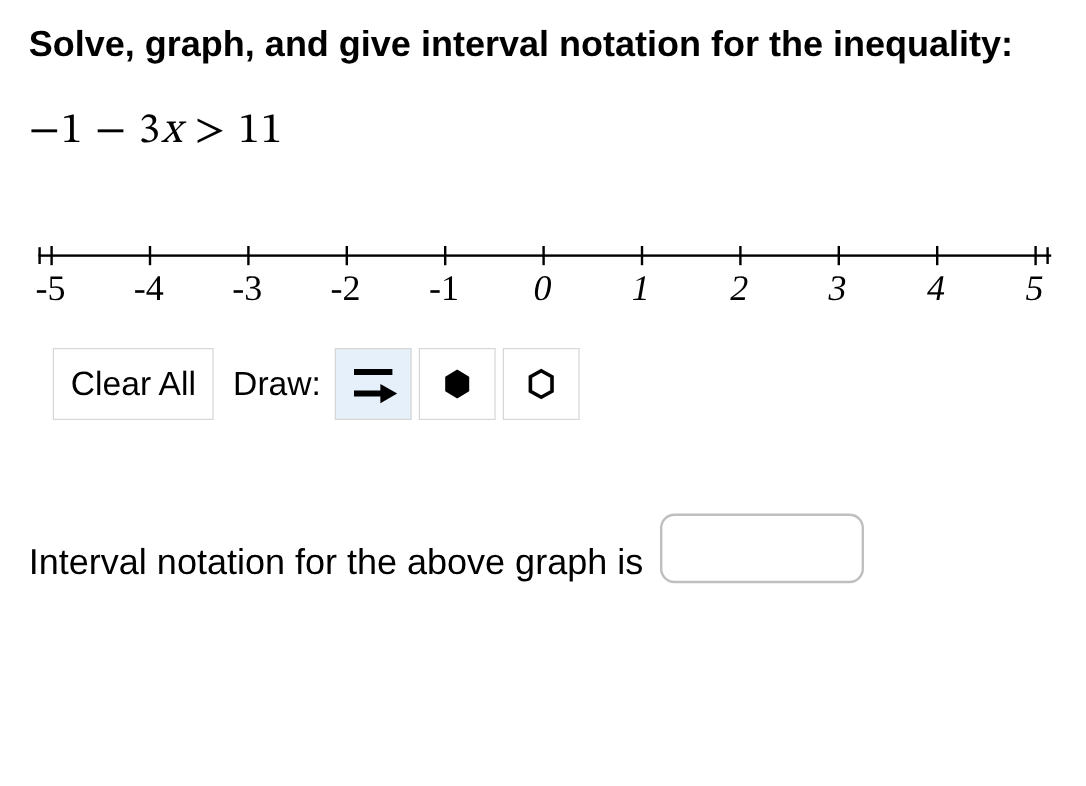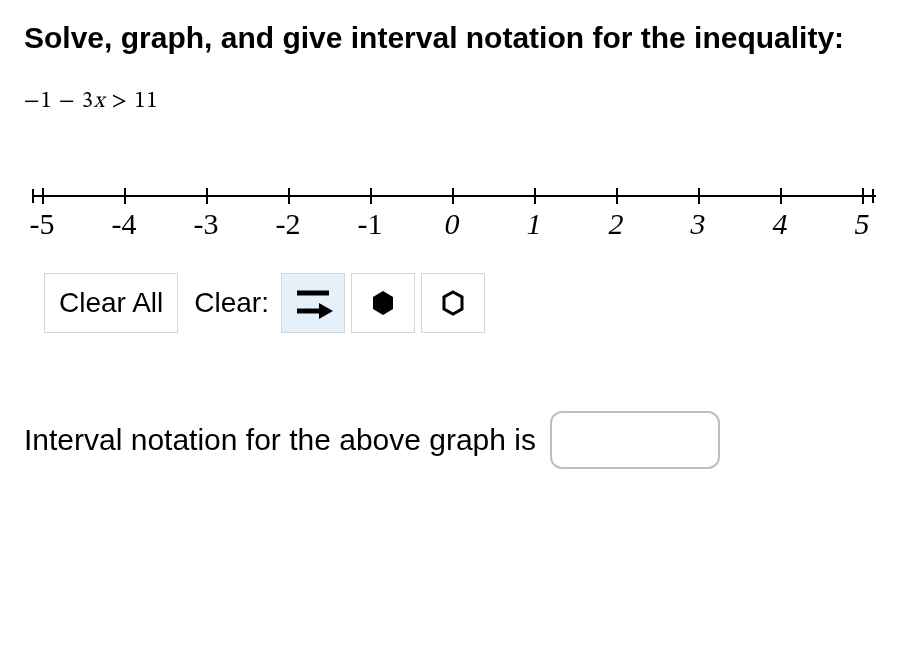--- a/index.html
+++ b/index.html
@@ -16,21 +16,21 @@
       color: #000;
     }
     .instruction {
       font-size: 30px;
       line-height: 1.35;
       margin-bottom: 28px;
       font-weight: 700;
     }
     .inequality {
       font-family: 'Cambria Math', 'STIX Two Math', 'Times New Roman', serif;
-      font-size: 22px;
+      font-size: 36px;
       margin-bottom: 70px;
       letter-spacing: 1px;
     }
     .inequality .op {
       font-family: 'Cambria Math', 'STIX Two Math', serif;
     }
     .inequality .var {
       font-style: italic;
     }
     .numberline-wrap {
@@ -111,21 +111,21 @@
       align-items: center;
       justify-content: center;
       cursor: pointer;
       margin-right: 6px;
     }
     .tool.selected {
       background: #e6f0fb;
     }
     .answer-row {
       display: flex;
-      align-items: center;
+      align-items: flex-end;
       gap: 14px;
     }
     .answer-label {
       font-size: 30px;
     }
     .answer-input {
       width: 170px;
       height: 58px;
       border: 2px solid #bfbfbf;
       border-radius: 12px;
@@ -177,21 +177,21 @@
     <div class="nl-label" style="left:508px;">1</div>
     <div class="nl-label" style="left:590px;">2</div>
     <div class="nl-label" style="left:672px;">3</div>
     <div class="nl-label" style="left:754px;">4</div>
     <div class="nl-label" style="left:836px;">5</div>
   </div>
 </div>
 
 <div class="toolbar">
   <button class="btn">Clear All</button>
-  <div class="draw-label">Clear:</div>
+  <div class="draw-label">Draw:</div>
   <button class="tool selected">
     <svg width="44" height="40" viewBox="0 0 44 40">
       <line x1="6" y1="10" x2="38" y2="10" stroke="#000" stroke-width="5"></line>
       <line x1="6" y1="28" x2="30" y2="28" stroke="#000" stroke-width="5"></line>
       <polygon points="28,20 28,36 42,28" fill="#000"></polygon>
     </svg>
   </button>
   <button class="tool">
     <svg width="28" height="28" viewBox="0 0 28 28">
       <polygon points="14,2 24,8 24,20 14,26 4,20 4,8" fill="#000"></polygon>

